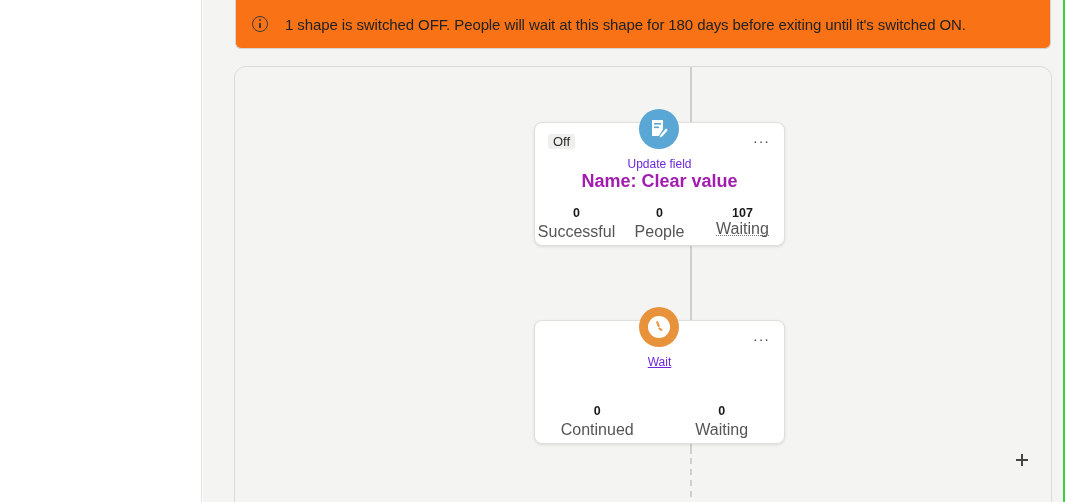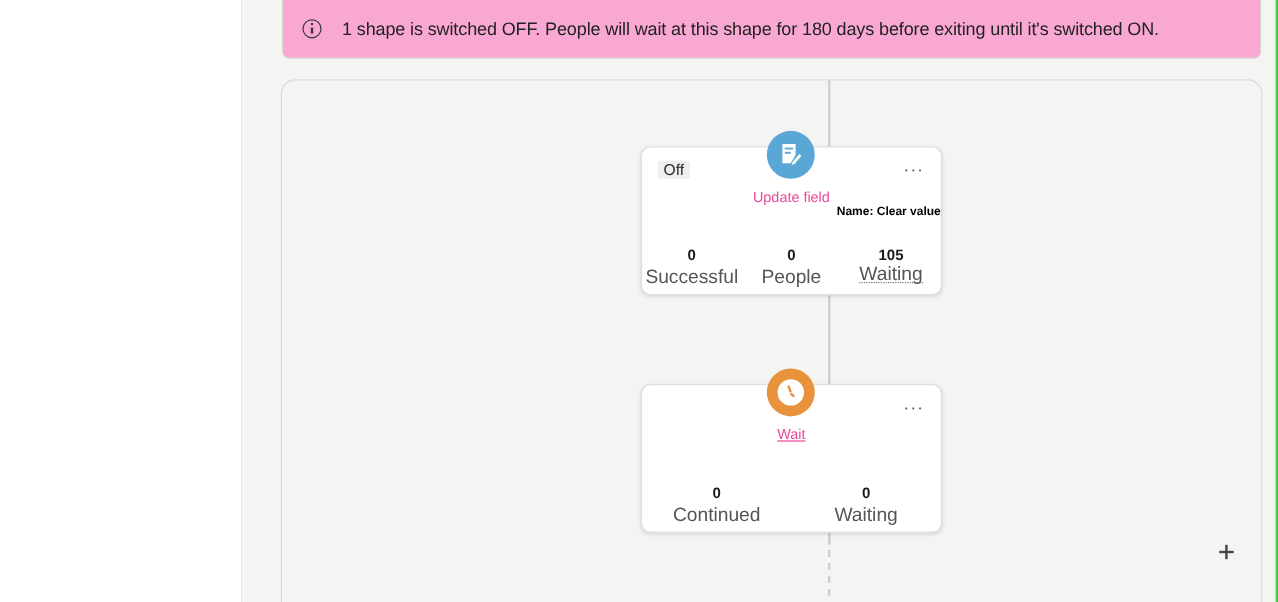--- a/index.html
+++ b/index.html
@@ -18,21 +18,21 @@
     .main {
       position: absolute; left: 203px; top: 0; width: 860px; height: 502px;
       background: #f4f4f2;
     }
     .green-edge {
       position: absolute; right: 0; top: 0; width: 2px; height: 502px;
       background: #3bd13b;
     }
     .banner {
       position: absolute; left: 32px; top: 0; width: 816px; height: 49px;
-      background: #f9a8d4;
+      background: #f97316;
       border: 1px solid #d6d5d2;
       border-top: none;
       border-radius: 0 0 6px 6px;
       display: flex; align-items: center;
       padding-left: 16px;
     }
     .info-icon {
       width: 16px; height: 16px; border: 1.6px solid #3a3a3a; border-radius: 50%;
       position: relative; margin-right: 17px; flex: none;
     }
@@ -77,24 +77,24 @@
       content: ""; position: absolute; left: 10.5px; top: 10.5px; width: 4px; height: 1.6px; background: #e8923b; transform: rotate(40deg); transform-origin: left center;
     }
     .off-badge {
       position: absolute; left: 13px; top: 11px; padding: 0 5px;
       background: #efefed; border-radius: 3px; font-size: 13px; color: #2a2a2a;
     }
     .menu-dots {
       position: absolute; right: 14px; top: 13px; font-size: 14px; letter-spacing: 1px; color: #444; line-height: 10px; cursor: pointer;
     }
     .node-type {
-      position: absolute; left: 0; width: 100%; text-align: center; font-size: 12px; color: #ec4899;
+      position: absolute; left: 0; width: 100%; text-align: center; font-size: 12px; color: #6d28d9;
     }
     .node-title {
-      position: absolute; left: 0; width: 100%; text-align: right; font-size: 10px; font-weight: bold; color: #000000;
+      position: absolute; left: 0; width: 100%; text-align: center; font-size: 18px; font-weight: bold; color: #a21caf;
     }
     .stats { position: absolute; left: 0; width: 100%; display: flex; }
     .stat { flex: 1; text-align: center; }
     .stat-value { font-size: 12.5px; font-weight: bold; color: #1a1a1a; display: block; }
     .stat-label { font-size: 16px; color: #555; display: inline-block; margin-top: 3px; }
     .stat-label.dotted { border-bottom: 1px dotted #777; line-height: 12px; cursor: pointer; }
     .plus-button {
       position: absolute; left: 777px; top: 383px; width: 20px; height: 20px; cursor: pointer;
     }
     .plus-button::before { content: ""; position: absolute; left: 4px; top: 9px; width: 12px; height: 2px; background: #444; }
@@ -134,21 +134,21 @@
       <div class="stats" style="top:83px;">
         <div class="stat">
           <span class="stat-value">0</span>
           <span class="stat-label">Successful</span>
         </div>
         <div class="stat">
           <span class="stat-value">0</span>
           <span class="stat-label">People</span>
         </div>
         <div class="stat">
-          <span class="stat-value">105</span>
+          <span class="stat-value">107</span>
           <span class="stat-label dotted">Waiting</span>
         </div>
       </div>
     </div>
 
     <div class="node" style="top:253px; height:124px;">
       <div class="node-icon orange">
         <div class="clock-face"></div>
       </div>
       <span class="menu-dots">···</span>

